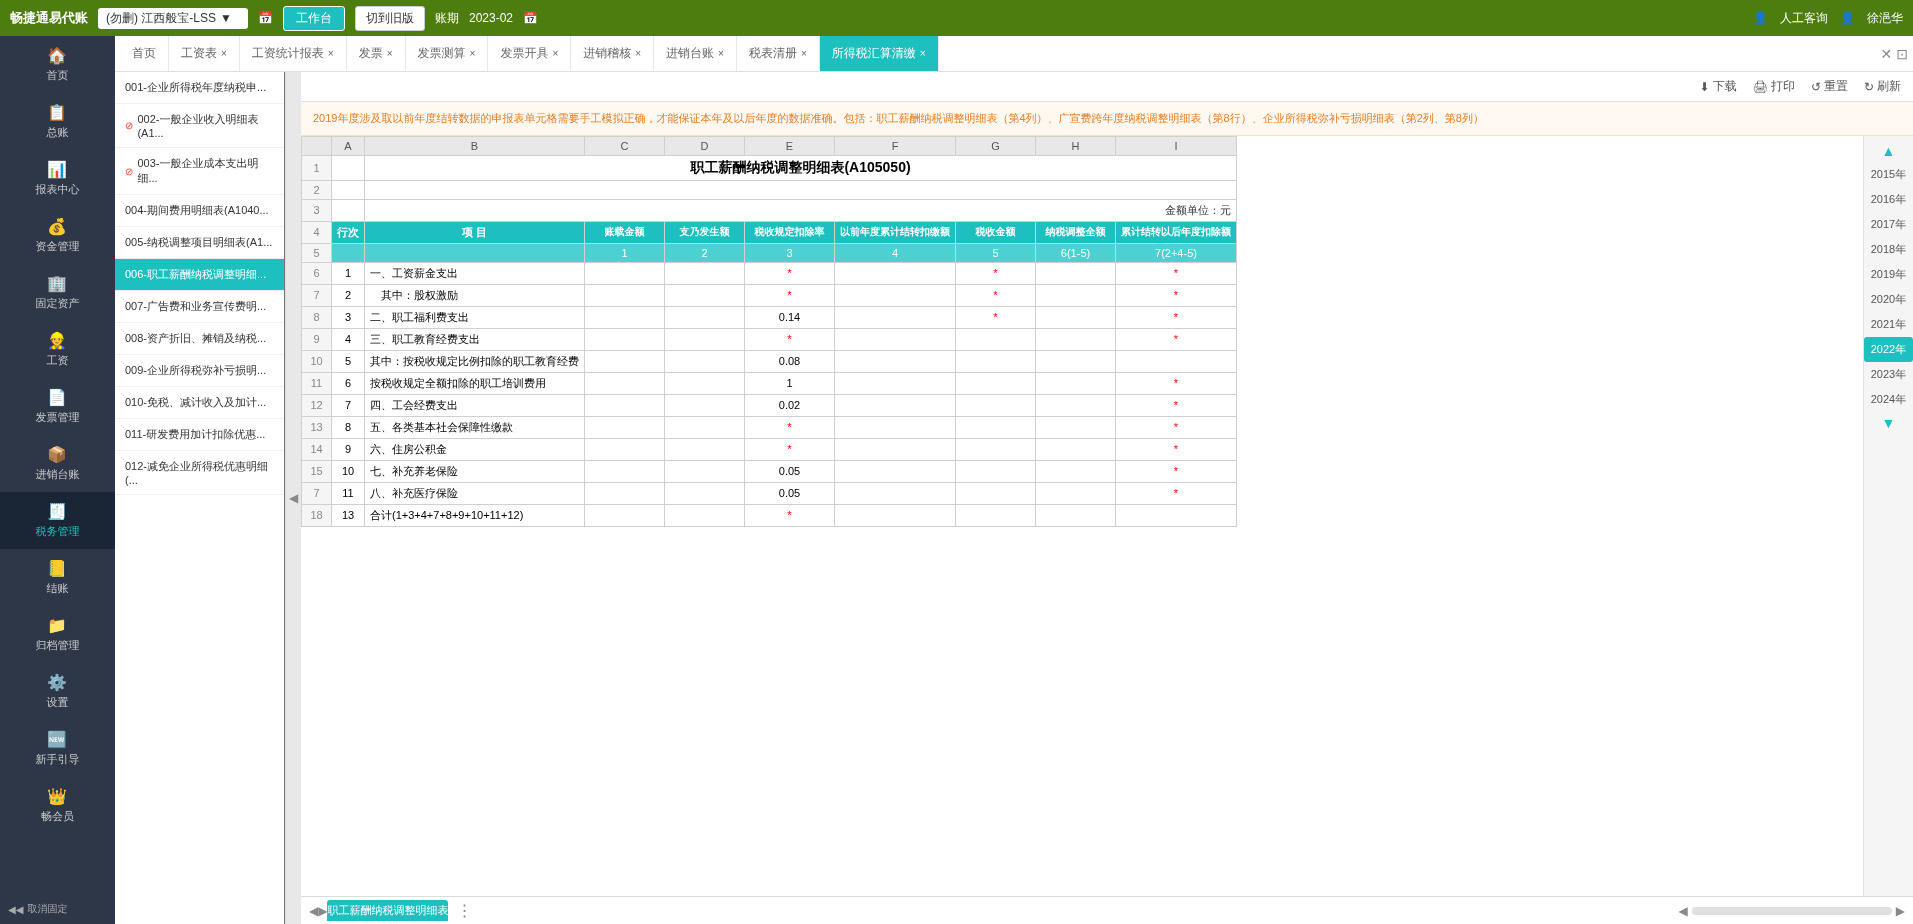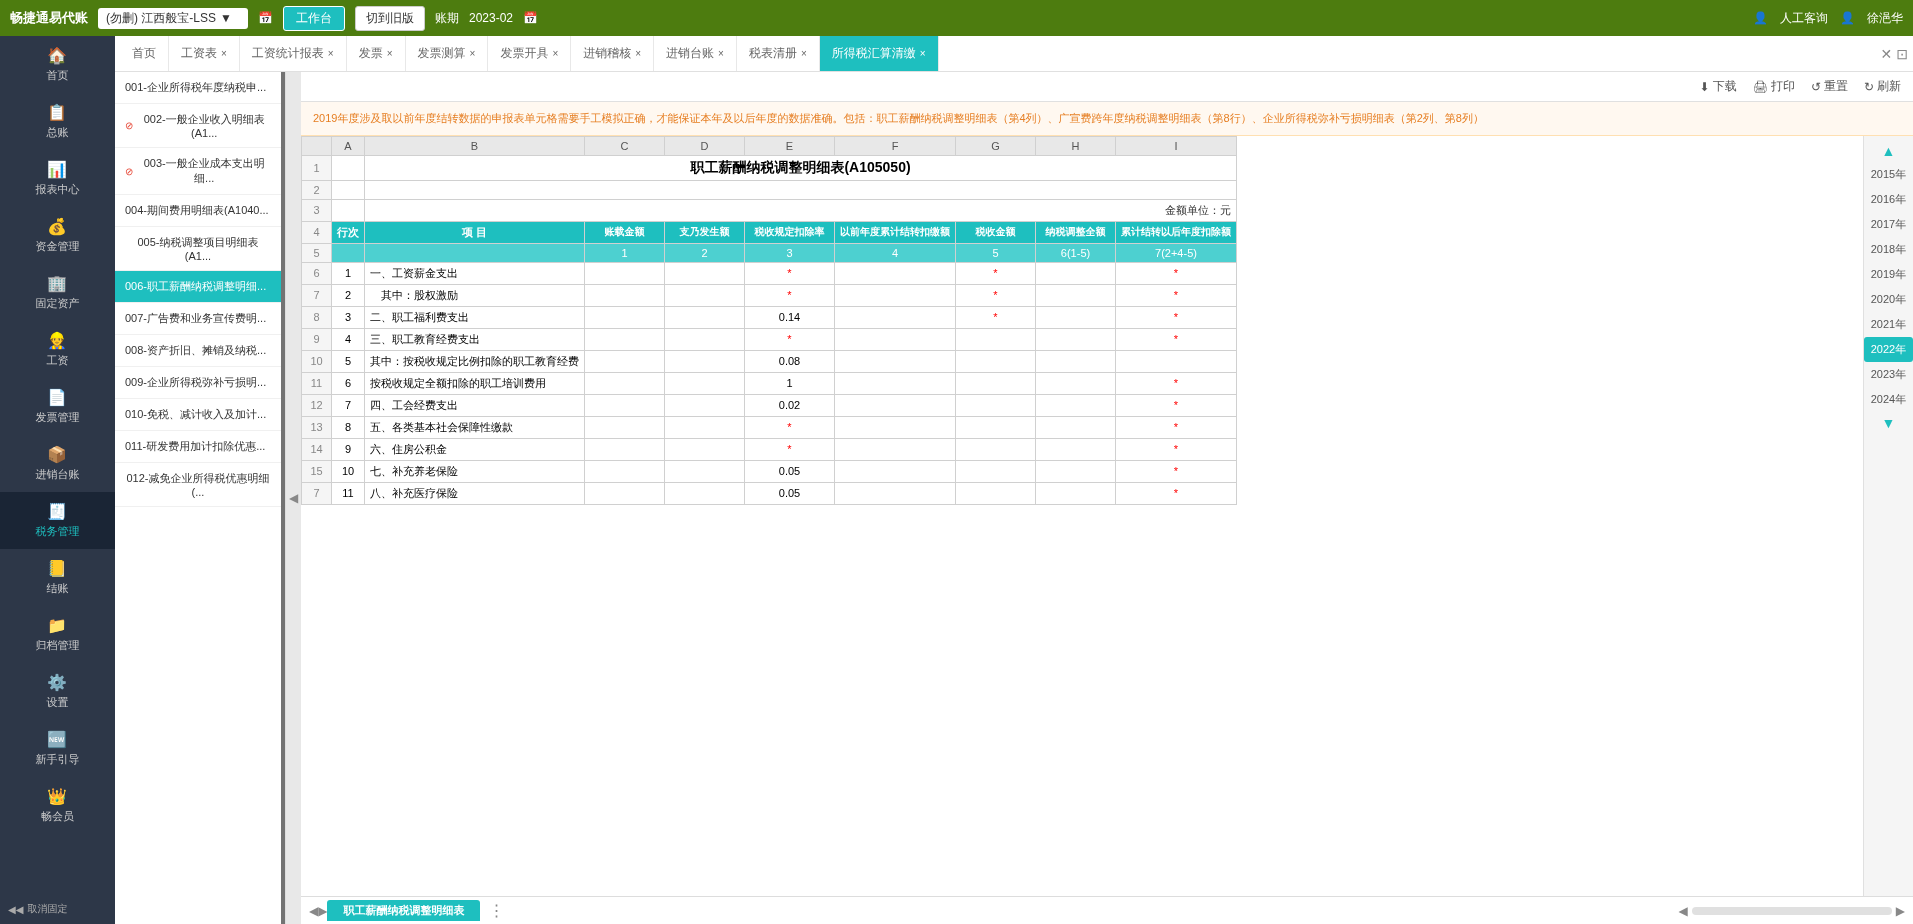--- a/index.html
+++ b/index.html
@@ -28,21 +28,21 @@
     .tab-bar { background: white; display: flex; align-items: center; border-bottom: 1px solid #e0e0e0; flex-shrink: 0; padding: 0 5px; height: 36px; overflow: hidden; }
     .tab-item { padding: 0 12px; height: 36px; display: flex; align-items: center; gap: 4px; cursor: pointer; font-size: 12px; color: #666; border-right: 1px solid #e8e8e8; white-space: nowrap; }
     .tab-item.active { background: #1ebfbf; color: white; }
     .tab-item .close-btn { color: inherit; font-size: 10px; cursor: pointer; }
     .tab-bar-actions { margin-left: auto; display: flex; align-items: center; gap: 4px; }
 
     
     .sub-content { flex: 1; display: flex; overflow: hidden; }
 
     
-    .left-panel { width: 170px; background: white; border-right: 4px solid #737373; overflow-y: auto; flex-shrink: 0; text-align: center; }
+    .left-panel { width: 170px; background: white; border-right: 1px solid #737373; overflow-y: auto; flex-shrink: 0; }
     .left-panel-item { padding: 8px 10px; font-size: 11px; color: #333; cursor: pointer; border-bottom: 1px solid #f0f0f0; display: flex; align-items: center; gap: 4px; }
     .left-panel-item.active { background: #1ebfbf; color: white; }
     .left-panel-item .warn { color: #e74c3c; font-size: 10px; }
 
     
     .main-panel { flex: 1; display: flex; flex-direction: column; overflow: hidden; }
 
     
     .toolbar { background: white; padding: 6px 12px; display: flex; align-items: center; gap: 16px; border-bottom: 1px solid #e0e0e0; flex-shrink: 0; }
     .toolbar-btn { display: flex; align-items: center; gap: 3px; cursor: pointer; color: #555; font-size: 12px; }
@@ -64,21 +64,21 @@
     .sheet-table .data-row td:first-child { background: #f5f5f5; }
 
     
     .year-panel { width: 50px; background: #f5f5f5; border-left: 1px solid #e0e0e0; display: flex; flex-direction: column; align-items: center; padding: 4px 0; overflow: hidden; flex-shrink: 0; }
     .year-item { padding: 5px 4px; font-size: 11px; color: #555; cursor: pointer; text-align: center; width: 100%; text-align: center; }
     .year-item.active { background: #1ebfbf; color: white; border-radius: 3px; }
     .year-arrow { color: #1ebfbf; cursor: pointer; font-size: 14px; padding: 3px; }
 
     
     .bottom-bar { background: white; border-top: 1px solid #ddd; height: 28px; display: flex; align-items: center; padding: 0 8px; flex-shrink: 0; }
-    .sheet-tab { background: #1ebfbf; color: white; border-radius: 3px 3px 0 0; padding: 3px 16px; font-size: 11px; cursor: pointer; font-weight: bold; }
+    .sheet-tab { background: #1ebfbf; color: white; border-radius: 3px 3px 0 0; padding: 3px 0; font-size: 11px; cursor: pointer; }
     .bottom-dots { margin-left: 8px; color: #888; font-size: 16px; cursor: pointer; }
     .bottom-scroll { margin-left: auto; display: flex; align-items: center; gap: 4px; }
     .scroll-arrow { color: #888; cursor: pointer; font-size: 12px; }
 
     
     .collapse-btn { width: 16px; background: #e8e8e8; display: flex; align-items: center; justify-content: center; cursor: pointer; color: #888; font-size: 12px; border-left: 1px solid #ddd; flex-shrink: 0; }
   </style>
 </head>
 <body>
 
@@ -474,20 +474,32 @@
                 <td style="text-align:center;">11</td>
                 <td>八、补充医疗保险</td>
                 <td></td>
                 <td></td>
                 <td style="text-align:center;">0.05</td>
                 <td></td>
                 <td></td>
                 <td></td>
                 <td style="color:red;text-align:center;">*</td>
               </tr>
+              <tr class="data-row">
+                <td class="row-num">18</td>
+                <td style="text-align:center;">13</td>
+                <td>合计(1+3+4+7+8+9+10+11+12)</td>
+                <td></td>
+                <td></td>
+                <td style="color:red;text-align:center;">*</td>
+                <td></td>
+                <td></td>
+                <td></td>
+                <td></td>
+              </tr>
             </tbody>
               </table>
           </div>
 
           <div class="year-panel">
             <span class="year-arrow">▲</span>
             <div class="year-item">2015年</div>
             <div class="year-item">2016年</div>
             <div class="year-item">2017年</div>
             <div class="year-item">2018年</div>

